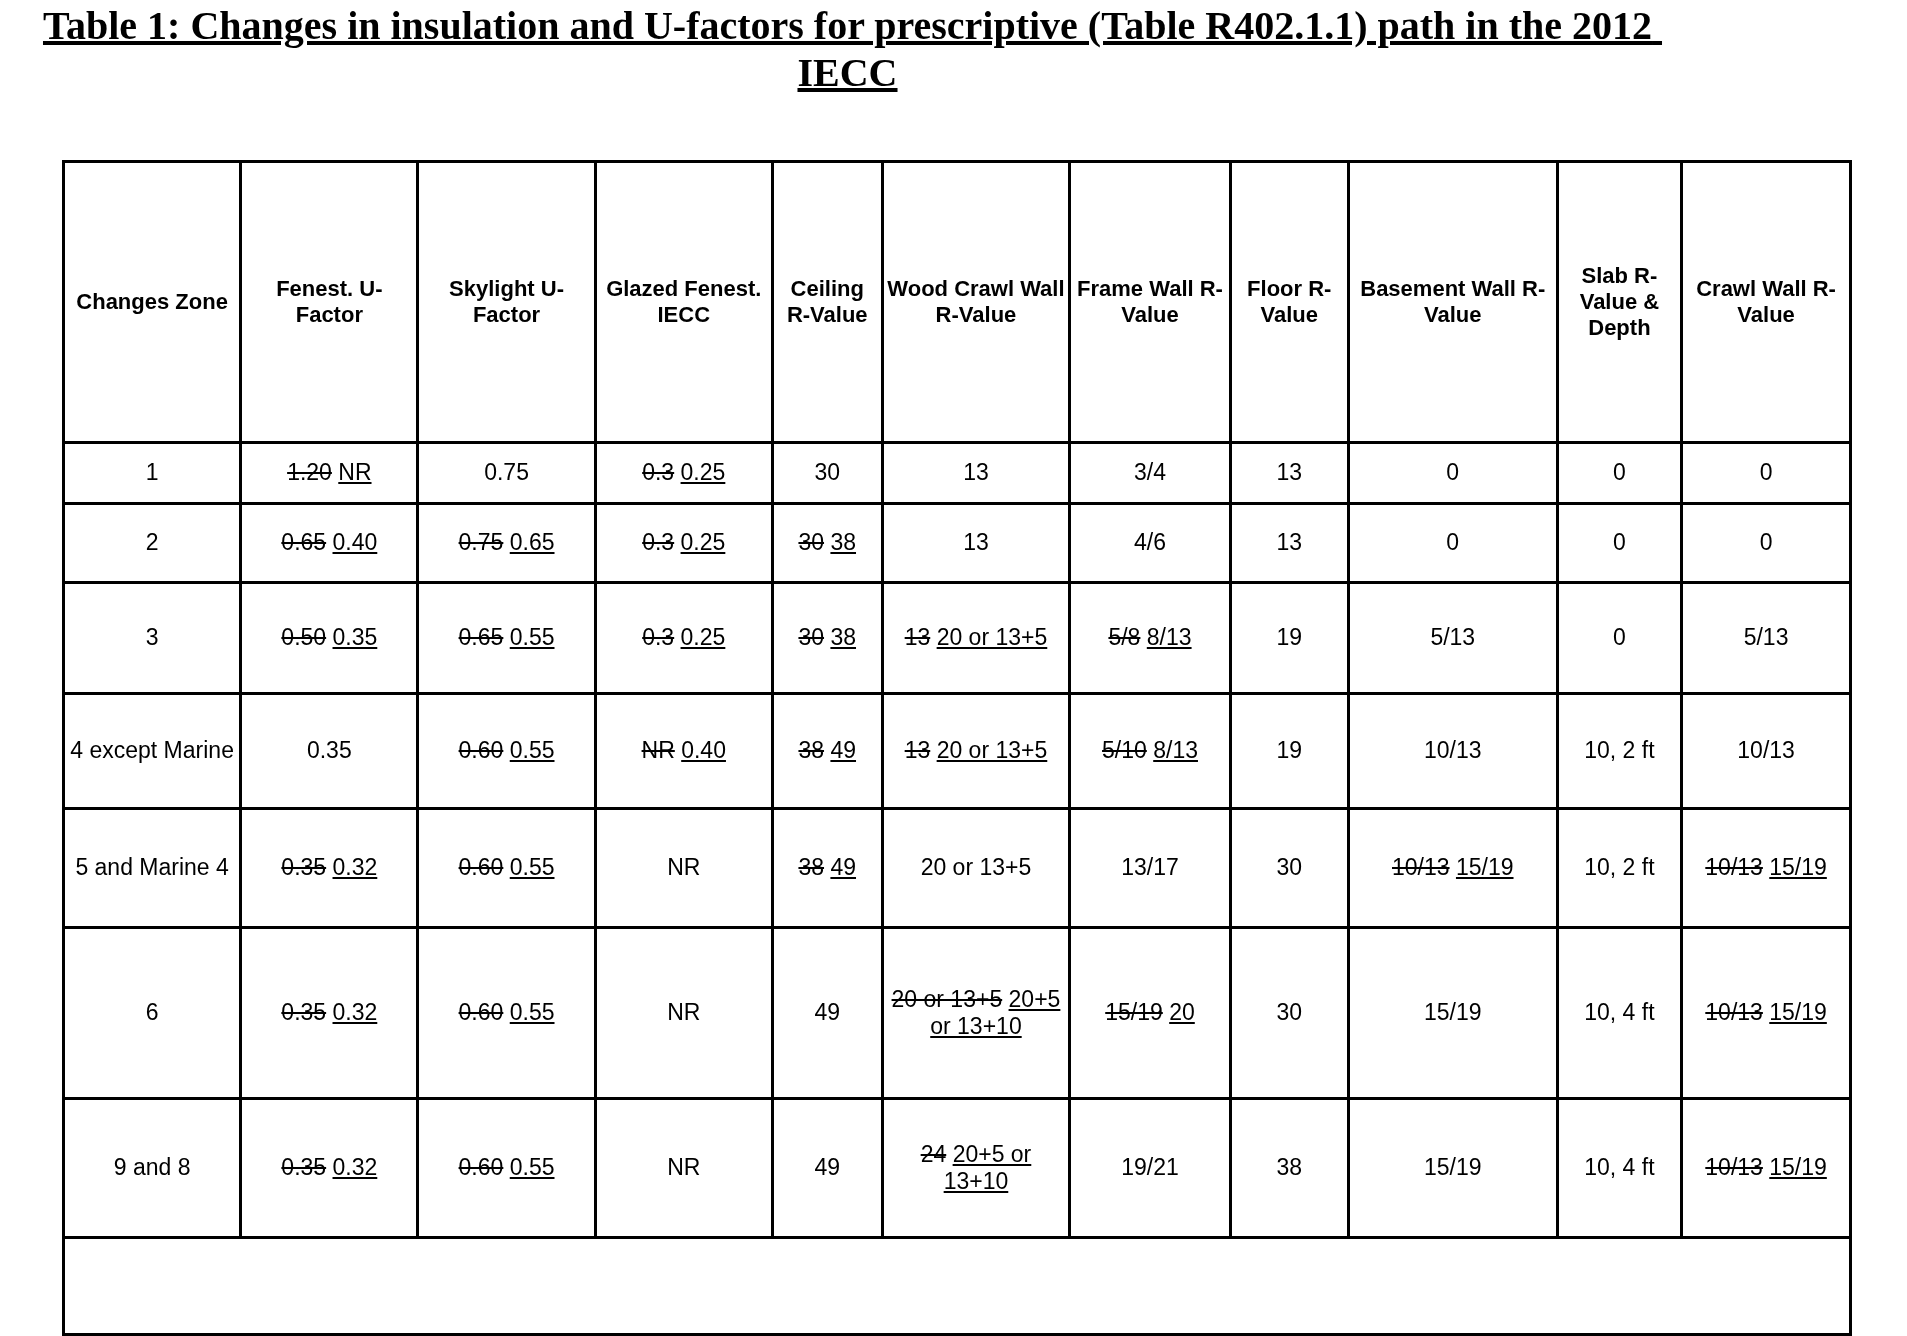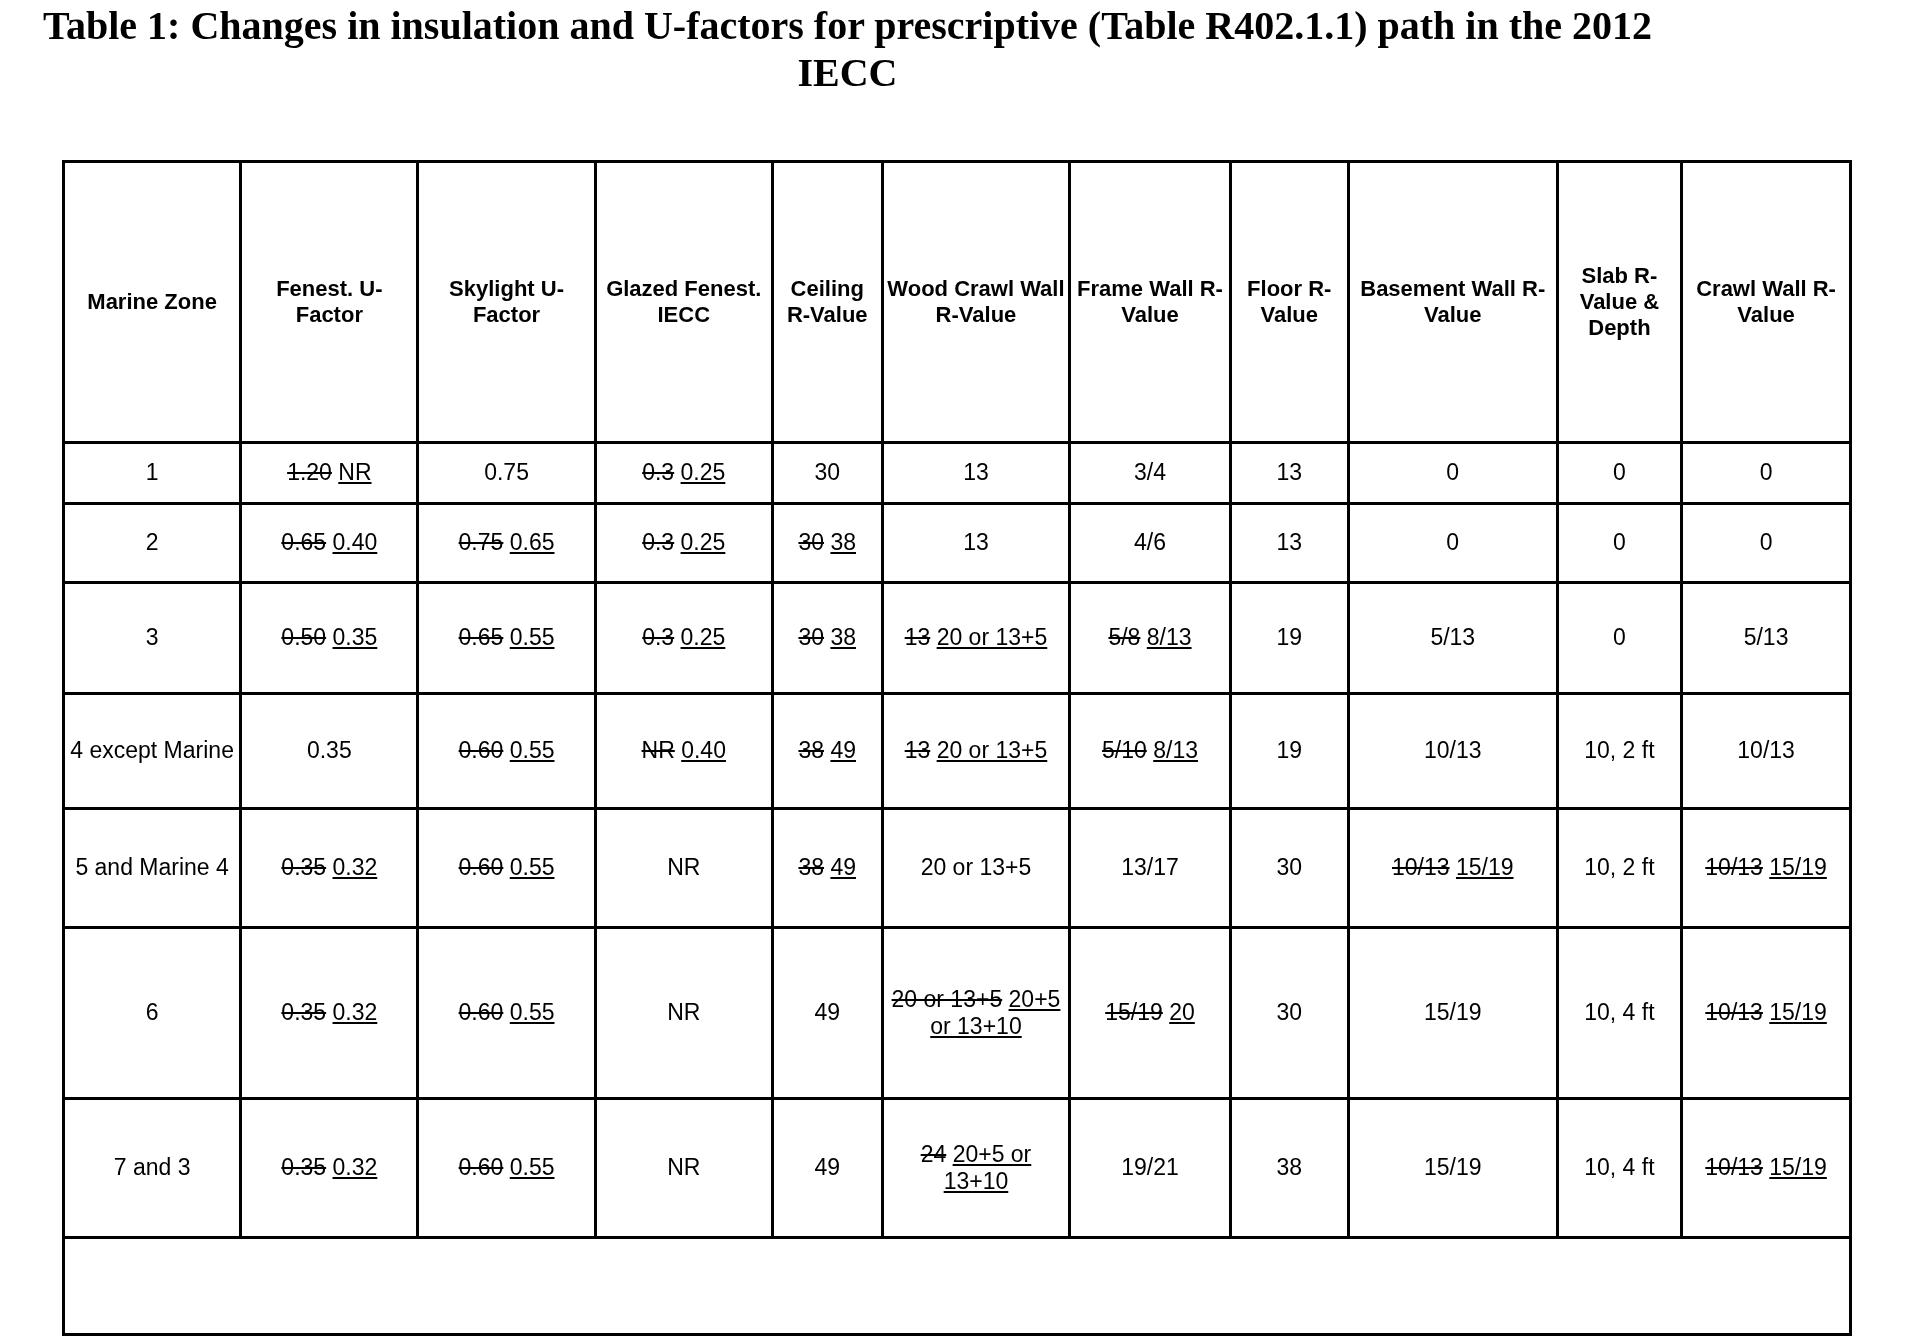--- a/index.html
+++ b/index.html
@@ -12,20 +12,21 @@
     height: 1336px;
     font-family: "Liberation Sans", sans-serif;
     color: #000000;
     overflow: hidden;
   }
   .page {
     position: relative;
     width: 1695px;
     height: 1336px;
     box-sizing: border-box;
+    text-decoration: underline;
   }
   .doc-title {
     font-family: "Liberation Serif", serif;
     font-weight: bold;
     font-size: 40px;
     line-height: 1.18;
     text-align: center;
     padding: 2px 8px 0 8px;
     margin: 0;
     white-space: pre-wrap;
@@ -107,21 +108,21 @@
           <col class="c4">
           <col class="c5">
         <col class="c6">
           <col class="c7">
           <col class="c8">
           <col class="c9">
           <col class="c10">
       </colgroup>
       <thead>
         <tr>
-          <th>Marine Zone</th>
+          <th>Changes Zone</th>
           <th>Fenest. U-Factor</th>
           <th>Skylight U-Factor</th>
           <th>Glazed Fenest. IECC</th>
           <th>Ceiling R-Value</th>
           <th>Wood Crawl Wall R-Value</th>
           <th>Frame Wall R-Value</th>
           <th>Floor R-Value</th>
           <th>Basement Wall R-Value</th>
           <th>Slab R-Value &amp; Depth</th>
           <th>Crawl Wall R-Value</th>
@@ -200,21 +201,21 @@
             <td><span>NR</span></td>
             <td><span>49</span></td>
             <td><span class="strike">20 or 13+5</span> <span class="ins">20+5 or 13+10</span></td>
             <td><span class="strike">15/19</span> <span class="ins">20</span></td>
             <td><span>30</span></td>
             <td><span>15/19</span></td>
             <td><span>10, 4 ft</span></td>
             <td><span class="strike">10/13</span> <span class="ins">15/19</span></td>
           </tr>
           <tr class="row-tall-7">
-            <td class="zone">7 and 3</td>
+            <td class="zone">9 and 8</td>
             <td><span class="strike">0.35</span> <span class="ins">0.32</span></td>
             <td><span class="strike">0.60</span> <span class="ins">0.55</span></td>
             <td><span>NR</span></td>
             <td><span>49</span></td>
             <td><span class="strike">24</span> <span class="ins">20+5 or 13+10</span></td>
             <td><span>19/21</span></td>
             <td><span>38</span></td>
             <td><span>15/19</span></td>
             <td><span>10, 4 ft</span></td>
             <td><span class="strike">10/13</span> <span class="ins">15/19</span></td>

